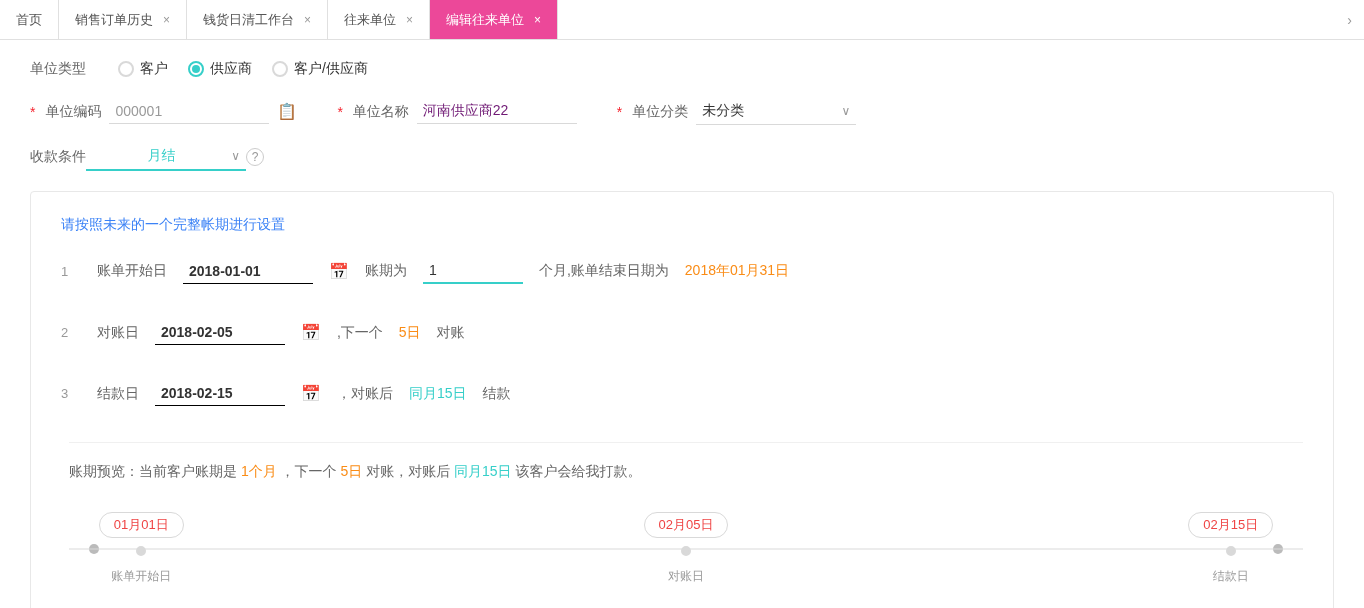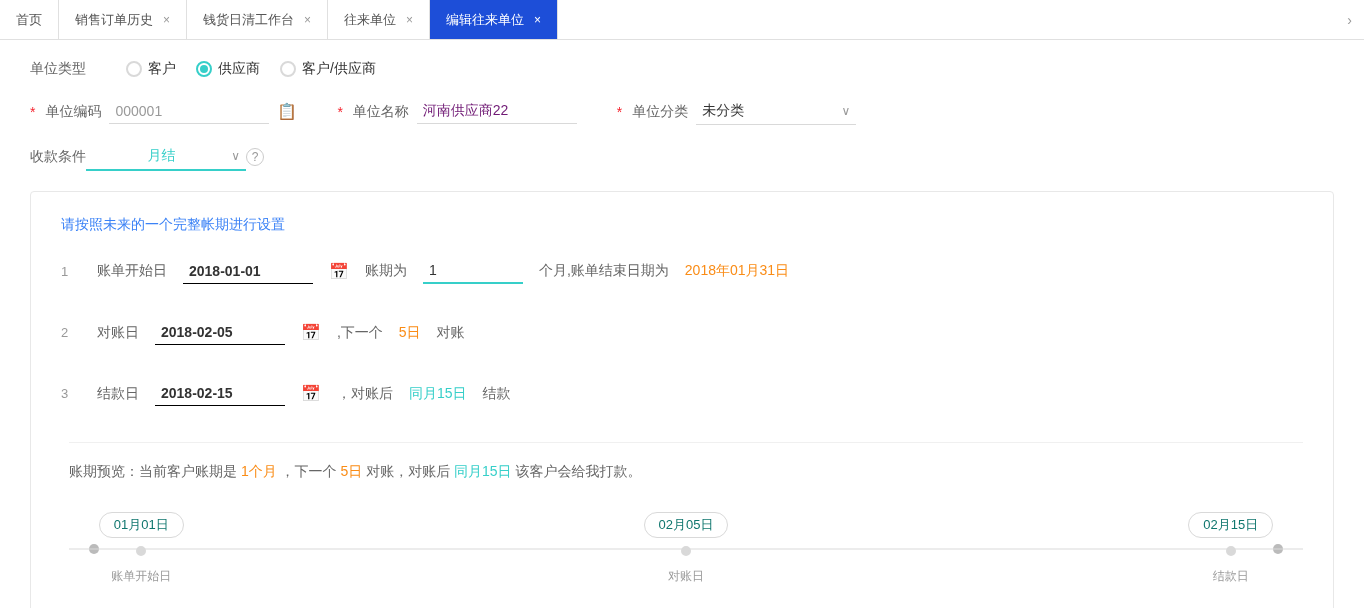--- a/index.html
+++ b/index.html
@@ -21,21 +21,21 @@
       padding: 0 16px;
       height: 100%;
       cursor: pointer;
       font-size: 13px;
       color: #555;
       border-right: 1px solid #e0e0e0;
       white-space: nowrap;
       gap: 6px;
     }
     .tab.active {
-      background: #1d4ed8;
+      background: #ec4899;
       color: #fff;
     }
     .tab .close-x {
       font-size: 12px;
       color: #999;
       cursor: pointer;
       margin-left: 4px;
     }
     .tab.active .close-x { color: #fff; }
     .tab-more {
@@ -59,21 +59,21 @@
     .form-section { margin-bottom: 16px; }
 
     .radio-group {
       display: flex;
       align-items: center;
       gap: 20px;
       margin-bottom: 20px;
     }
     .radio-label {
       color: #666;
-      margin-right: 20px;
+      margin-right: 12px;
     }
     .radio-item {
       display: flex;
       align-items: center;
       gap: 6px;
       cursor: pointer;
     }
     .radio-circle {
       width: 16px;
       height: 16px;
@@ -276,21 +276,21 @@
       height: 10px;
       border-radius: 50%;
       background: #d9d9d9;
       border: 2px solid #d9d9d9;
     }
     .point-date-box {
       border: 1px solid #d9d9d9;
       border-radius: 20px;
       padding: 3px 14px;
       font-size: 13px;
-      color: #0f766e;
+      color: #ef4444;
       background: #fff;
       white-space: nowrap;
     }
     .point-label {
       font-size: 12px;
       color: #999;
       white-space: nowrap;
       margin-top: 4px;
     }
     .timeline-start-dot {

